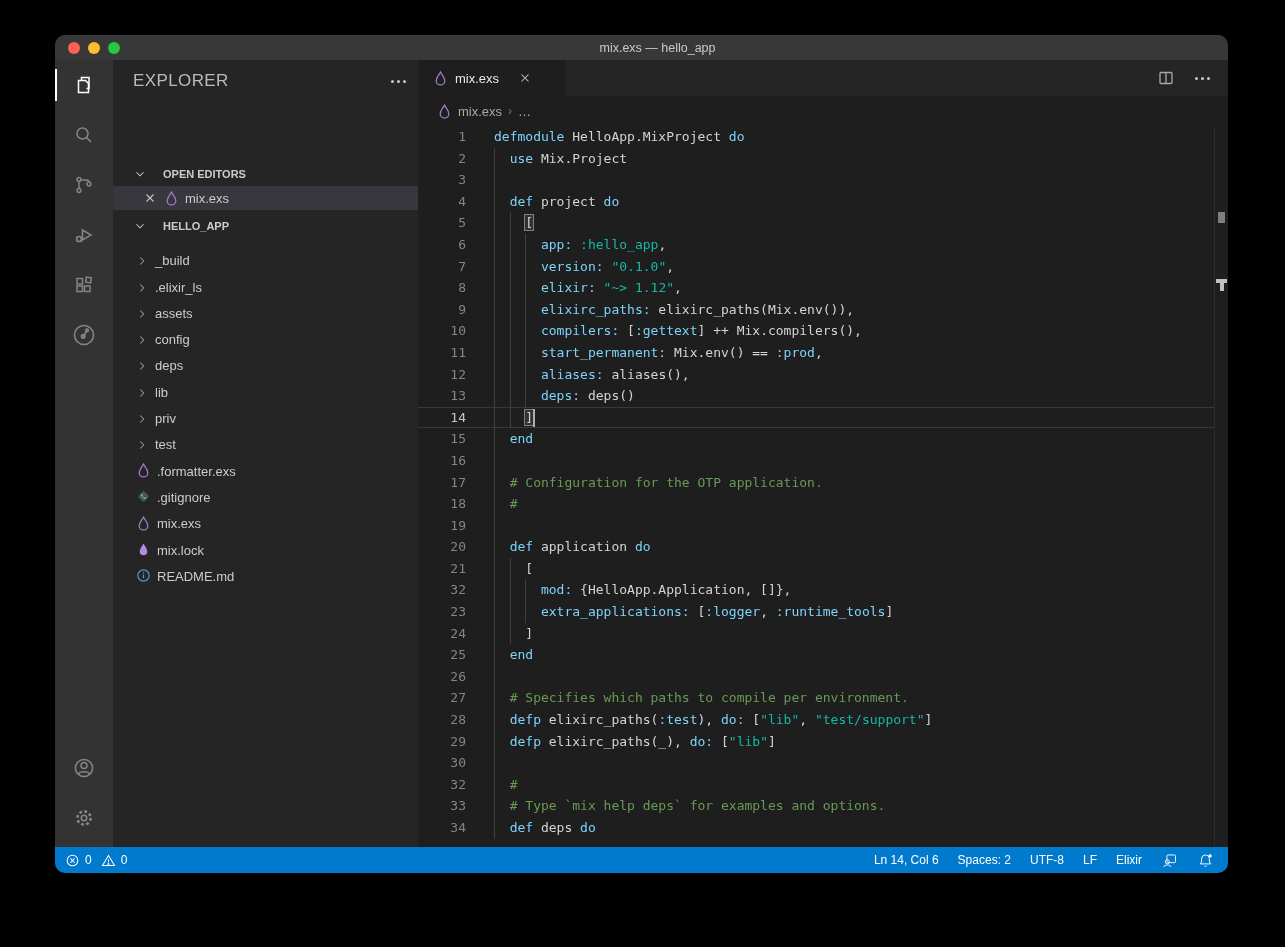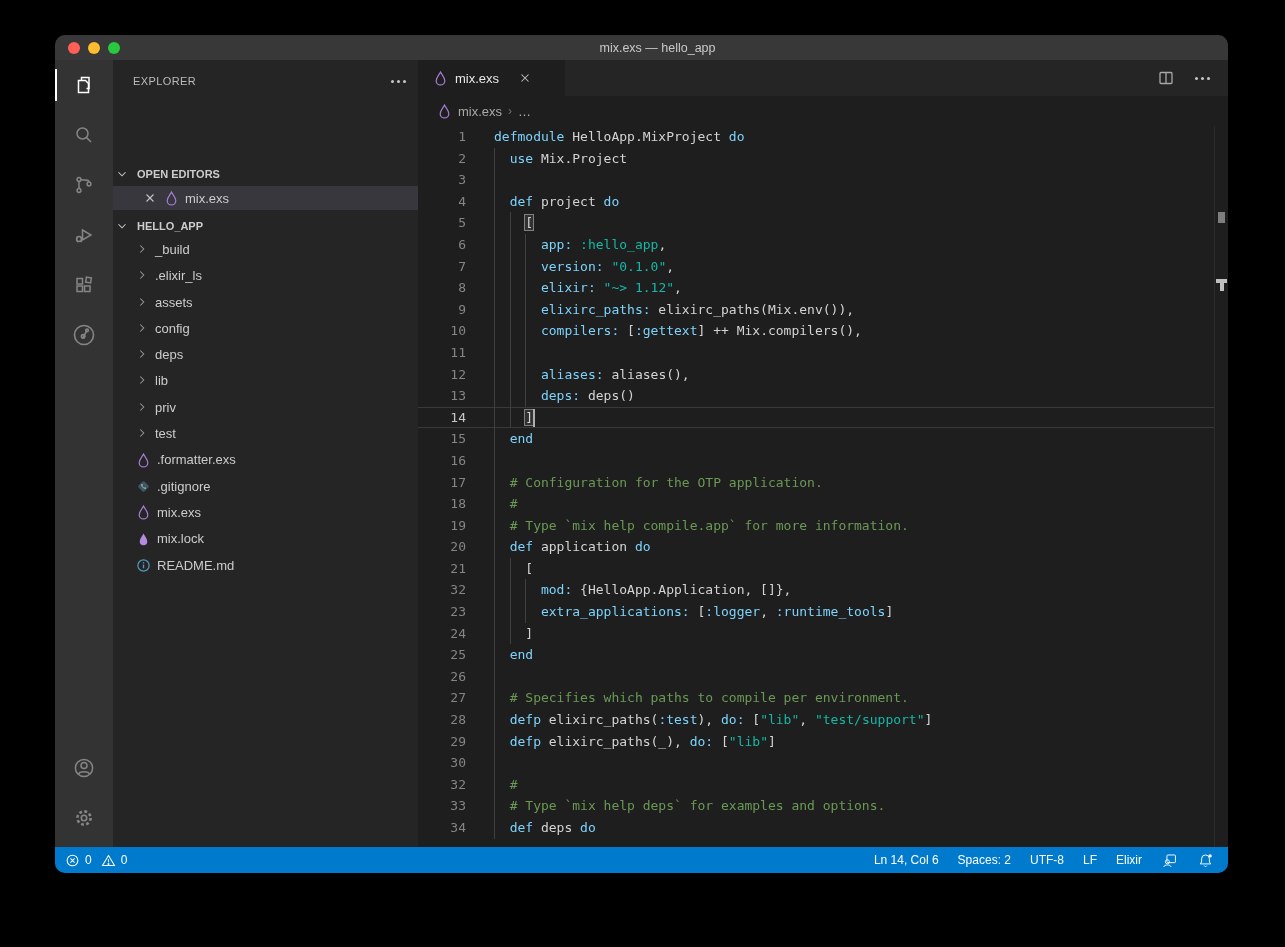--- a/index.html
+++ b/index.html
@@ -20,32 +20,32 @@
   .ab-item { position:relative; width:58px; height:50px; display:flex; align-items:center; justify-content:center; }
   .ab-item svg { stroke:#858585; fill:none; stroke-width:1.5; }
   .ab-item.active svg { stroke:#ffffff; }
   .ab-item.active::before { content:""; position:absolute; left:0; top:9px; bottom:9px; width:2px; background:#fff; }
   .ab-bottom { position:absolute; bottom:4px; left:0; width:58px; }
   
   .sidebar { position:absolute; left:58px; top:25px; bottom:26px; width:305px; background:#252526;
     color:#cccccc; font-size:13px; }
   .sb-title { position:absolute; top:0; left:0; right:0; height:42px; display:flex; align-items:center;
     padding:0 12px 0 20px; }
-  .sb-title .label { font-size:11px; color:#bbbbbb; letter-spacing:.4px; flex:1; }
+  .sb-title .label { font-size:17px; color:#bbbbbb; letter-spacing:.4px; flex:1; }
   .dots { display:flex; gap:3px; align-items:center; }
   .dots i { width:3px; height:3px; border-radius:50%; background:#c5c5c5; display:block; }
   .section-header { position:absolute; left:0; right:0; height:24px; display:flex; align-items:center;
-    gap:8px; padding-left:2px; font-weight:bold; font-size:11px; color:#cccccc; }
+    gap:16px; padding-left:20px; font-weight:bold; font-size:11px; color:#cccccc; }
   .oe-header { top:102px; }
   .proj-header { top:154px; }
   .oe-item { position:absolute; top:126px; left:0; right:0; height:24px; background:#37373d;
     display:flex; align-items:center; gap:6px; padding-left:30px; }
   .oe-item svg.close { width:14px; height:14px; stroke:#c5c5c5; stroke-width:1.3; }
   .tree { position:absolute; top:182px; left:0; right:0; }
-  .row { height:26.3px; display:flex; align-items:flex-start; gap:6px; padding-left:22px; color:#cccccc; }
+  .row { height:26.3px; display:flex; align-items:flex-end; gap:6px; padding-left:22px; color:#cccccc; }
   .row .chev svg, .chev svg { width:14px; height:14px; display:block; }
   .ficon { width:16px; height:16px; display:flex; align-items:center; justify-content:center; }
   .ficon svg { width:15px; height:15px; display:block; }
   
   .editor { position:absolute; left:363px; right:0; top:25px; bottom:26px; background:#1e1e1e; }
   .tabbar { position:absolute; top:0; left:0; right:0; height:36px; background:#252526;
     display:flex; align-items:stretch; }
   .tab { width:147px; background:#1e1e1e; display:flex; align-items:center; gap:7px; padding:0 10px 0 14px;
     font-size:13px; color:#e8e8e8; }
   .tab .ficon svg{ width:15px; height:15px; }
@@ -349,29 +349,29 @@
         <div class="cline"><span class="num">1</span><span class="txt"><span class="c-kw">defmodule</span><span class="c-pl"> HelloApp.MixProject </span><span class="c-kw">do</span></span></div>
         <div class="cline"><i class="guide" style="left: 76px;"></i><span class="num">2</span><span class="txt"><span class="c-pl">  </span><span class="c-kw">use</span><span class="c-pl"> Mix.Project</span></span></div>
         <div class="cline"><i class="guide" style="left: 76px;"></i><span class="num">3</span><span class="txt"></span></div>
         <div class="cline"><i class="guide" style="left: 76px;"></i><span class="num">4</span><span class="txt"><span class="c-pl">  </span><span class="c-kw">def</span><span class="c-pl"> project </span><span class="c-kw">do</span></span></div>
         <div class="cline"><i class="guide" style="left: 76px;"></i><i class="guide" style="left: 91.66px;"></i><span class="num">5</span><span class="txt"><span class="c-pl">    </span><span class="c-pl bracket">[</span></span></div>
         <div class="cline"><i class="guide" style="left: 76px;"></i><i class="guide" style="left: 91.66px;"></i><i class="guide" style="left: 107.32px;"></i><span class="num">6</span><span class="txt"><span class="c-pl">      </span><span class="c-kw">app:</span><span class="c-pl"> </span><span class="c-st">:hello_app</span><span class="c-pl">,</span></span></div>
         <div class="cline"><i class="guide" style="left: 76px;"></i><i class="guide" style="left: 91.66px;"></i><i class="guide" style="left: 107.32px;"></i><span class="num">7</span><span class="txt"><span class="c-pl">      </span><span class="c-kw">version:</span><span class="c-pl"> </span><span class="c-st">"0.1.0"</span><span class="c-pl">,</span></span></div>
         <div class="cline"><i class="guide" style="left: 76px;"></i><i class="guide" style="left: 91.66px;"></i><i class="guide" style="left: 107.32px;"></i><span class="num">8</span><span class="txt"><span class="c-pl">      </span><span class="c-kw">elixir:</span><span class="c-pl"> </span><span class="c-st">"~&gt; 1.12"</span><span class="c-pl">,</span></span></div>
         <div class="cline"><i class="guide" style="left: 76px;"></i><i class="guide" style="left: 91.66px;"></i><i class="guide" style="left: 107.32px;"></i><span class="num">9</span><span class="txt"><span class="c-pl">      </span><span class="c-kw">elixirc_paths:</span><span class="c-pl"> elixirc_paths(Mix.env()),</span></span></div>
         <div class="cline"><i class="guide" style="left: 76px;"></i><i class="guide" style="left: 91.66px;"></i><i class="guide" style="left: 107.32px;"></i><span class="num">10</span><span class="txt"><span class="c-pl">      </span><span class="c-kw">compilers:</span><span class="c-pl"> [</span><span class="c-kw">:gettext</span><span class="c-pl">] ++ Mix.compilers(),</span></span></div>
-        <div class="cline"><i class="guide" style="left: 76px;"></i><i class="guide" style="left: 91.66px;"></i><i class="guide" style="left: 107.32px;"></i><span class="num">11</span></div>
+        <div class="cline"><i class="guide" style="left: 76px;"></i><i class="guide" style="left: 91.66px;"></i><i class="guide" style="left: 107.32px;"></i><span class="num">11</span><span class="txt"><span class="c-pl">      </span><span class="c-kw">start_permanent:</span><span class="c-pl"> Mix.env() == </span><span class="c-kw">:prod</span><span class="c-pl">,</span></span></div>
         <div class="cline"><i class="guide" style="left: 76px;"></i><i class="guide" style="left: 91.66px;"></i><i class="guide" style="left: 107.32px;"></i><span class="num">12</span><span class="txt"><span class="c-pl">      </span><span class="c-kw">aliases:</span><span class="c-pl"> aliases(),</span></span></div>
         <div class="cline"><i class="guide" style="left: 76px;"></i><i class="guide" style="left: 91.66px;"></i><i class="guide" style="left: 107.32px;"></i><span class="num">13</span><span class="txt"><span class="c-pl">      </span><span class="c-kw">deps:</span><span class="c-pl"> deps()</span></span></div>
         <div class="cline current"><i class="guide" style="left: 76px;"></i><i class="guide" style="left: 91.66px;"></i><span class="num">14</span><span class="txt"><span class="c-pl">    </span><span class="c-pl bracket">]</span></span><i class="cursor" style="left: 115.15px;"></i></div>
         <div class="cline"><i class="guide" style="left: 76px;"></i><span class="num">15</span><span class="txt"><span class="c-pl">  </span><span class="c-kw">end</span></span></div>
         <div class="cline"><i class="guide" style="left: 76px;"></i><span class="num">16</span><span class="txt"></span></div>
         <div class="cline"><i class="guide" style="left: 76px;"></i><span class="num">17</span><span class="txt"><span class="c-pl">  </span><span class="c-cm"># Configuration for the OTP application.</span></span></div>
         <div class="cline"><i class="guide" style="left: 76px;"></i><span class="num">18</span><span class="txt"><span class="c-pl">  </span><span class="c-cm">#</span></span></div>
-        <div class="cline"><i class="guide" style="left: 76px;"></i><span class="num">19</span><span class="txt"><span class="c-pl">  </span><span class="c-cm"># Type `mix help compile.app` for more information.</span></span></div>
+        <div class="cline"><i class="guide" style="left: 76px;"></i><span class="num">19</span><span class="txt"><span class="c-pl">  </span></span></div>
         <div class="cline"><i class="guide" style="left: 76px;"></i><span class="num">20</span><span class="txt"><span class="c-pl">  </span><span class="c-kw">def</span><span class="c-pl"> application </span><span class="c-kw">do</span></span></div>
         <div class="cline"><i class="guide" style="left: 76px;"></i><i class="guide" style="left: 91.66px;"></i><span class="num">21</span><span class="txt"><span class="c-pl">    [</span></span></div>
         <div class="cline"><i class="guide" style="left: 76px;"></i><i class="guide" style="left: 91.66px;"></i><i class="guide" style="left: 107.32px;"></i><span class="num">32</span><span class="txt"><span class="c-pl">      </span><span class="c-kw">mod:</span><span class="c-pl"> {HelloApp.Application, []},</span></span></div>
         <div class="cline"><i class="guide" style="left: 76px;"></i><i class="guide" style="left: 91.66px;"></i><i class="guide" style="left: 107.32px;"></i><span class="num">23</span><span class="txt"><span class="c-pl">      </span><span class="c-kw">extra_applications:</span><span class="c-pl"> [</span><span class="c-kw">:logger</span><span class="c-pl">, </span><span class="c-kw">:runtime_tools</span><span class="c-pl">]</span></span></div>
         <div class="cline"><i class="guide" style="left: 76px;"></i><i class="guide" style="left: 91.66px;"></i><span class="num">24</span><span class="txt"><span class="c-pl">    ]</span></span></div>
         <div class="cline"><i class="guide" style="left: 76px;"></i><span class="num">25</span><span class="txt"><span class="c-pl">  </span><span class="c-kw">end</span></span></div>
         <div class="cline"><i class="guide" style="left: 76px;"></i><span class="num">26</span><span class="txt"></span></div>
         <div class="cline"><i class="guide" style="left: 76px;"></i><span class="num">27</span><span class="txt"><span class="c-pl">  </span><span class="c-cm"># Specifies which paths to compile per environment.</span></span></div>
         <div class="cline"><i class="guide" style="left: 76px;"></i><span class="num">28</span><span class="txt"><span class="c-pl">  </span><span class="c-kw">defp</span><span class="c-pl"> elixirc_paths(</span><span class="c-kw">:test</span><span class="c-pl">), </span><span class="c-kw">do:</span><span class="c-pl"> [</span><span class="c-st">"lib"</span><span class="c-pl">, </span><span class="c-st">"test/support"</span><span class="c-pl">]</span></span></div>
         <div class="cline"><i class="guide" style="left: 76px;"></i><span class="num">29</span><span class="txt"><span class="c-pl">  </span><span class="c-kw">defp</span><span class="c-pl"> elixirc_paths(_), </span><span class="c-kw">do:</span><span class="c-pl"> [</span><span class="c-st">"lib"</span><span class="c-pl">]</span></span></div>

